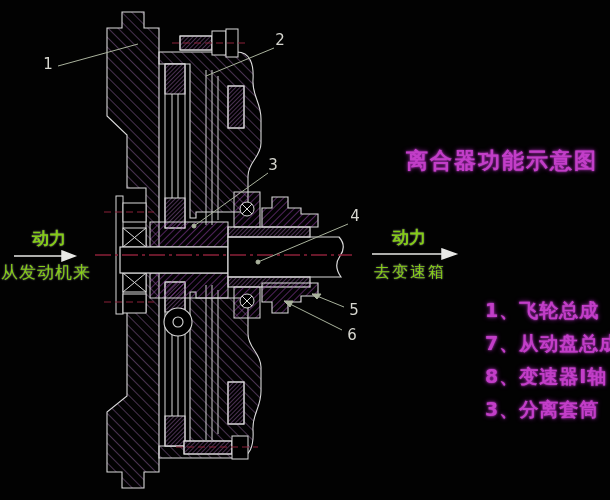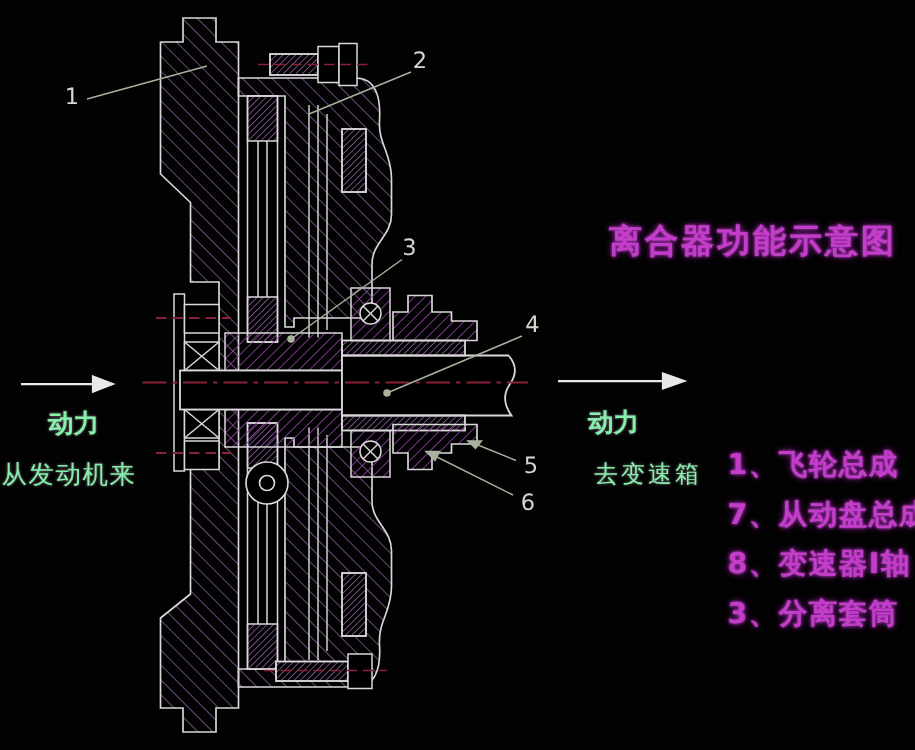--- a/index.html
+++ b/index.html
@@ -8,25 +8,25 @@
     font-family:"DejaVu Sans",sans-serif;
   }
   svg{position:absolute;left:0;top:0;}
   .ann{position:absolute;color:#c23ec8;text-shadow:0 0 5px #8d1f9a,0 0 2px #d94fe0;}
   .title{
     left:398px;top:130px;width:200px;text-align:right;
     font-size:22px;font-weight:bold;letter-spacing:2px;white-space:nowrap;margin-top:16px;
   }
   .legend{left:437px;top:294px;font-size:19px;font-weight:bold;letter-spacing:1px;margin-left:48px;}
   .legend .item{height:33px;line-height:33px;white-space:nowrap;}
-  .wtxt{position:absolute;color:#86efac;text-shadow:0 0 2px #888;white-space:nowrap;margin-top:44px;}
+  .wtxt{position:absolute;color:#84cc16;text-shadow:0 0 2px #888;white-space:nowrap;}
   .t-power-left{left:20px;top:227px;width:58px;text-align:center;font-size:17px;font-weight:bold;}
   .t-from{left:0px;top:261px;width:92px;text-align:center;font-size:17px;letter-spacing:1px;}
   .t-power-right{left:381px;top:226px;width:56px;text-align:center;font-size:17px;font-weight:bold;}
-  .t-to{left:374px;top:262px;width:94px;text-align:right;font-size:16px;letter-spacing:2px;font-family:Liberation Mono, monospace;}
+  .t-to{left:374px;top:262px;width:94px;text-align:left;font-size:16px;letter-spacing:2px;font-family:Liberation Mono, monospace;}
   .callout-num{fill:#d6d6cf;font-family:"DejaVu Sans",sans-serif;font-size:15px;}
 </style>
 </head>
 <body>
 
 <div class="screen">
 
   <svg width="610" height="500" viewBox="0 0 610 500">
     <defs>
       <pattern id="pFly" width="7" height="7" patternUnits="userSpaceOnUse" patternTransform="rotate(-45)">

